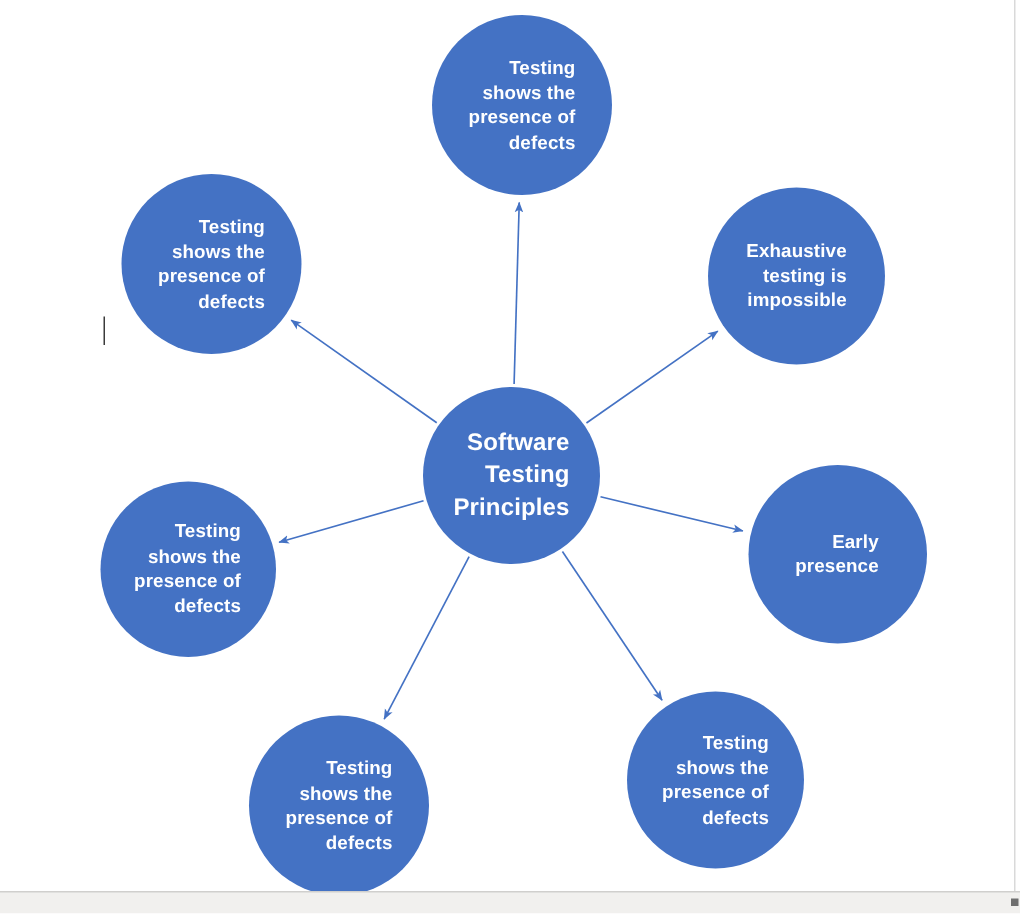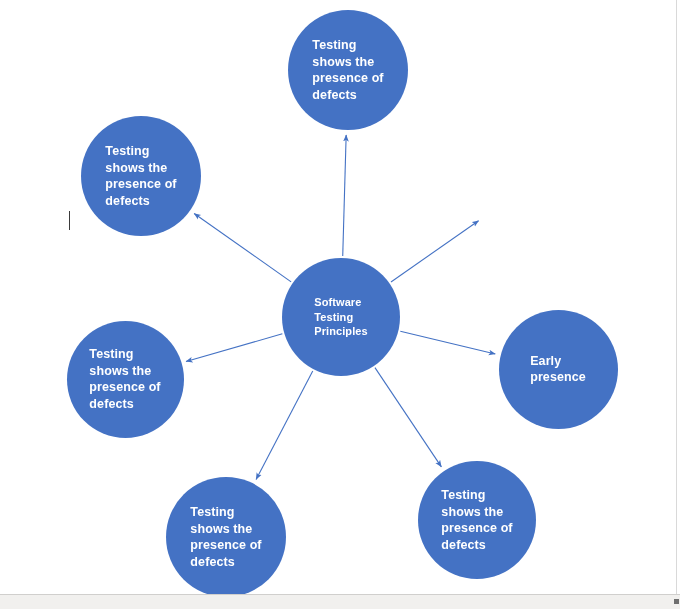--- a/index.html
+++ b/index.html
@@ -56,33 +56,33 @@
     height: 609px;
   }
   .node {
     position: absolute;
     border-radius: 50%;
     background: #4472C4;
     color: #ffffff;
     display: flex;
     align-items: center;
     justify-content: center;
-    text-align: left;
+    text-align: right;
     font-weight: bold;
     line-height: 1.32;
     box-sizing: border-box;
     -webkit-font-smoothing: antialiased;
   }
   .node .node-label {
     display: block;
     padding: 0 14px;
     white-space: pre-line;
   }
   .node-center {
-    font-size: 11px;
+    font-size: 16px;
     letter-spacing: 0.1px;
   }
   .node-outer {
     font-size: 12.5px;
     letter-spacing: 0.1px;
   }
   
   .text-caret {
     position: absolute;
     width: 1px;
@@ -117,20 +117,25 @@
 Principles</span>
   </div>
 
   <div class="node node-outer" style="width: 120px; height: 120px; left: 288px; top: 10px;">
     <span class="node-label">Testing
 shows the
 presence of
 defects</span>
   </div>
 
+  <div class="node node-outer" style="width: 118px; height: 118px; left: 472px; top: 125px;">
+    <span class="node-label">Exhaustive
+testing is
+impossible</span>
+  </div>
 
   <div class="node node-outer" style="width: 119px; height: 119px; left: 498.5px; top: 309.5px;">
     <span class="node-label">Early
 presence</span>
   </div>
 
   <div class="node node-outer" style="width: 118px; height: 118px; left: 418px; top: 461px;">
     <span class="node-label">Testing
 shows the
 presence of

